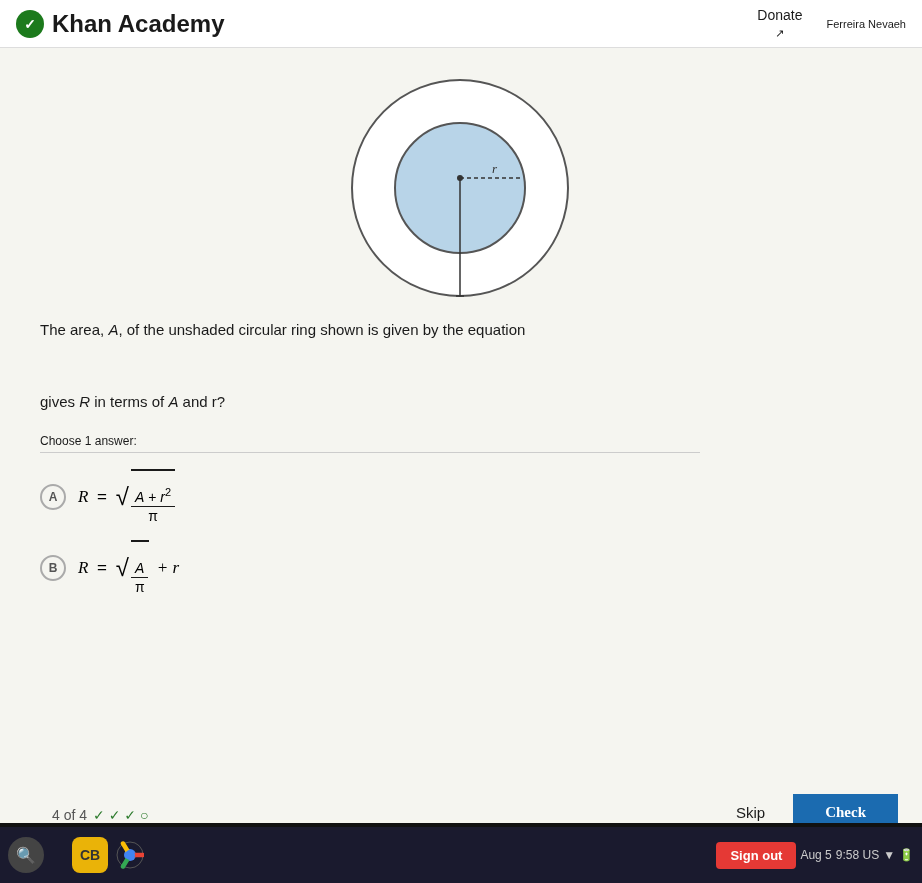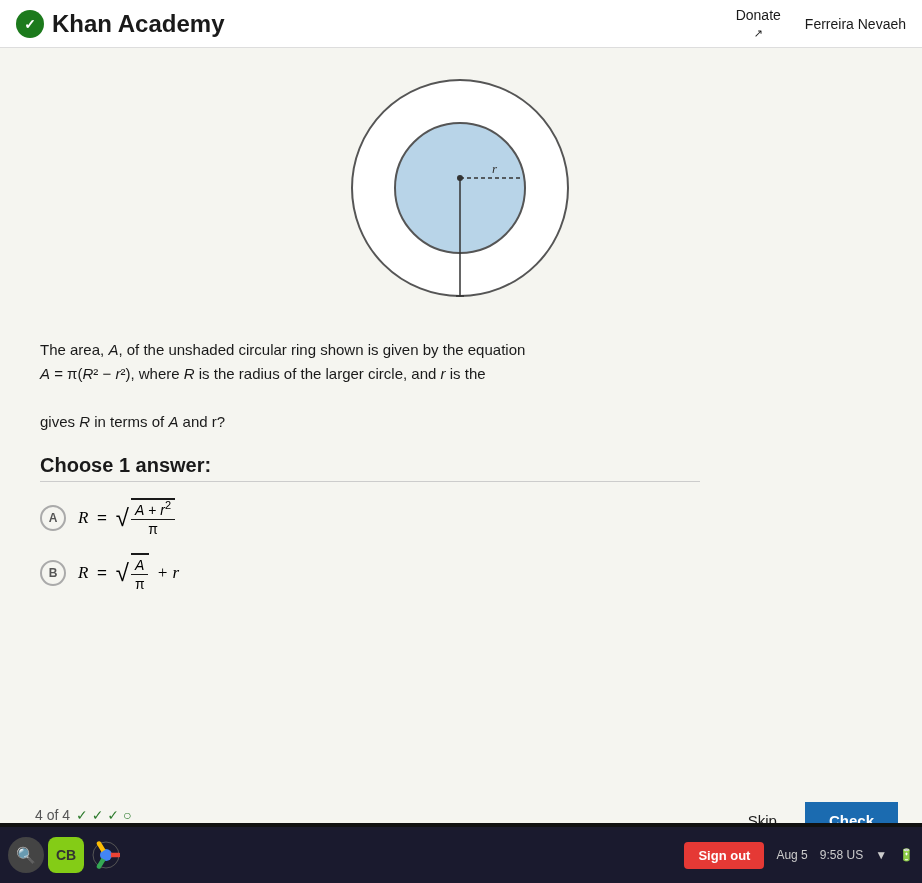--- a/index.html
+++ b/index.html
@@ -56,21 +56,21 @@
       font-size: 14px;
       font-weight: 500;
       cursor: pointer;
       display: flex;
       align-items: center;
       gap: 4px;
       text-decoration: none;
       flex-direction: column;
     }
     .user-name {
-      font-size: 14px;
+      font-size: 11px;
       font-weight: 500;
       color: #1a1a1a;
     }
 
     
     .main-content {
       display: flex;
       flex-direction: column;
       align-items: flex-start;
       padding: 0 40px;
@@ -84,26 +84,26 @@
       width: 100%;
       padding: 20px 0 10px 0;
     }
 
     
     .problem-text {
       font-size: 15px;
       color: #1a1a1a;
       line-height: 1.6;
       max-width: 660px;
-      margin-top: 20px;
+      margin-top: 0;
     }
 
     .choose-label {
-      font-size: 20px;
-      font-weight: 700;
+      font-size: 12px;
+      font-weight: 400;
       color: #1a1a1a;
       margin-top: 20px;
       margin-bottom: 4px;
     }
 
     .divider {
       width: 100%;
       max-width: 660px;
       border-bottom: 1px solid #ccc;
       margin-bottom: 16px;
@@ -134,21 +134,21 @@
       justify-content: center;
       font-size: 12px;
       font-weight: 600;
       color: #555;
       flex-shrink: 0;
     }
 
     
     .bottom-bar {
       position: fixed;
-      bottom: 44px;
+      bottom: 52px;
       right: 24px;
       display: flex;
       align-items: center;
       gap: 12px;
     }
 
     .skip-btn {
       background: transparent;
       border: none;
       font-size: 15px;
@@ -158,29 +158,30 @@
       padding: 8px 16px;
     }
 
     .check-btn {
       background: #1b6bb0;
       color: white;
       border: none;
       border-radius: 0;
       font-size: 15px;
       font-weight: 600;
-      padding: 10px 24px;
-      cursor: pointer;
+      padding: 10px 32px;
+      cursor: pointer;
+      font-family: Liberation Serif, serif;
     }
 
     
     .progress-area {
       position: fixed;
       bottom: 60px;
-      left: 35px;
+      left: 52px;
       font-size: 14px;
       color: #555;
       display: flex;
       align-items: center;
       gap: 6px;
     }
     .progress-check { color: #2c7a2c; }
 
     
     .taskbar {
@@ -201,28 +202,28 @@
       height: 36px;
       border-radius: 50%;
       display: flex;
       align-items: center;
       justify-content: center;
       cursor: pointer;
       font-size: 16px;
     }
 
     .taskbar-icon.search-bg { background: #444; }
-    .taskbar-icon.cb-bg { background: #84cc16; border-radius: 8px; }
+    .taskbar-icon.cb-bg { background: #eab308; border-radius: 8px; margin-left: 24px; }
     .taskbar-icon.chrome-bg { background: transparent; }
 
     .taskbar-right {
       margin-left: auto;
       display: flex;
       align-items: center;
-      gap: 12px;
+      gap: 4px;
       color: #ccc;
       font-size: 12px;
     }
 
     .sign-out-btn {
       background: #e53935;
       color: white;
       border: none;
       border-radius: 4px;
       font-size: 13px;
@@ -251,21 +252,21 @@
     }
 
     .sqrt-symbol {
       font-size: 24px;
       line-height: 1;
       margin-right: 2px;
     }
 
     .sqrt-content {
       border-top: 2px solid #1a1a1a;
-      padding-top: 2px;
+      padding-top: 18px;
       display: inline-flex;
       flex-direction: column;
       align-items: center;
     }
 
     .fraction {
       display: inline-flex;
       flex-direction: column;
       align-items: center;
       vertical-align: middle;
@@ -324,21 +325,21 @@
       <line x1="120" y1="110" x2="120" y2="228" stroke="#333" stroke-width="1.5"></line>
 
       <text x="107" y="252" font-size="13" font-style="italic" fill="#333" font-family="Times New Roman, serif">R</text>
 
       <line x1="116" y1="228" x2="124" y2="228" stroke="#333" stroke-width="1.5"></line>
     </svg>
   </div>
 
   <div class="problem-text">
     <span>The area, <em>A</em>, of the unshaded circular ring shown is given by the equation</span><br>
-    <span><em>A</em> = π(<em>R</em>² − <em>r</em>²), where <em>R</em> is the radius of the larger circle, and <em>r</em> is the</span><br>
+    <br>
     <br>
     <span>gives <em>R</em> in terms of <em>A</em> and r?</span>
   </div>
 
   <div class="choose-label">Choose 1 answer:</div>
   <div class="divider"></div>
 
   <div class="answer-choices">
 
     <div class="answer-option">

